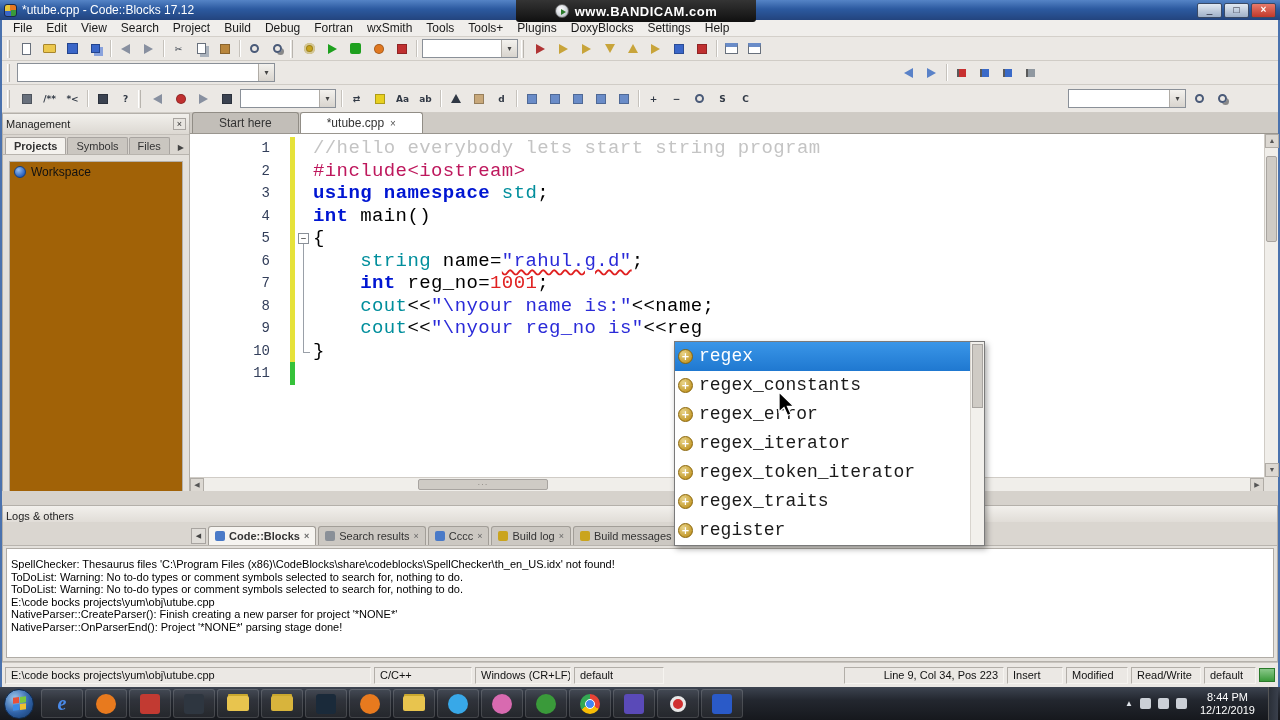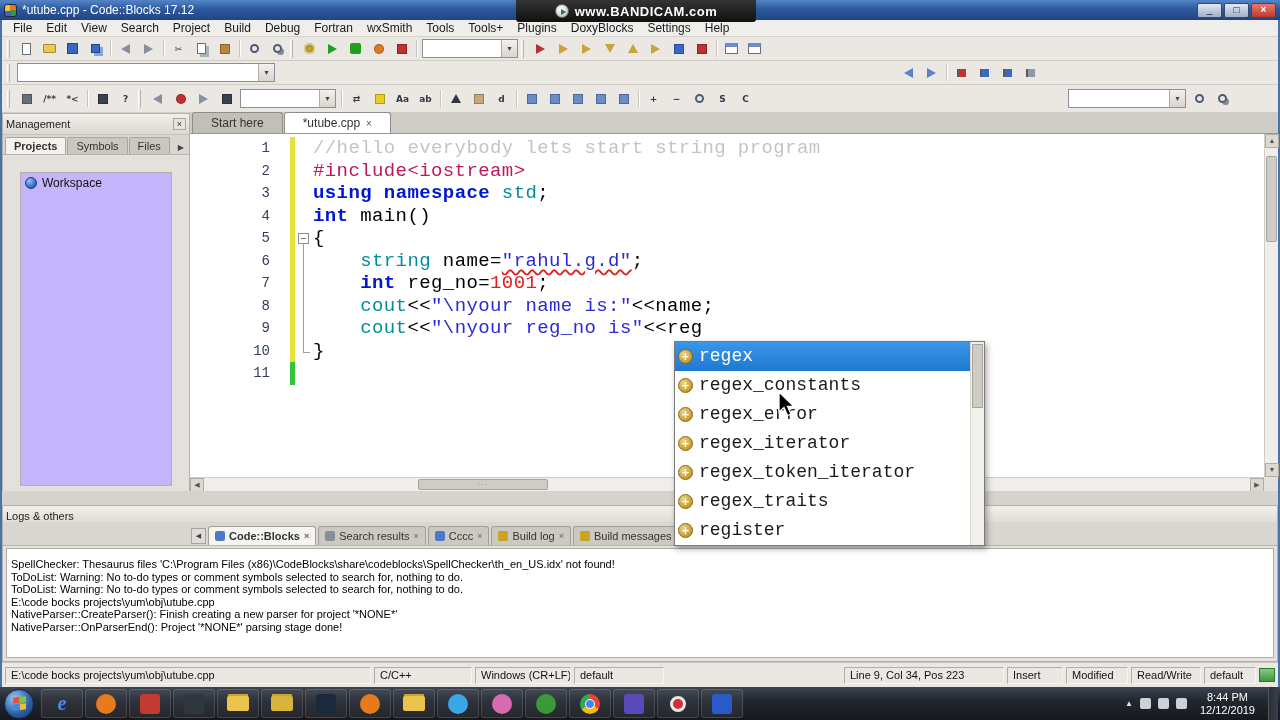--- a/index.html
+++ b/index.html
@@ -53,27 +53,27 @@
 .s-circ-o2{width:9px;height:9px;border-radius:50%;border:2px solid #555;background:transparent;box-shadow:3px 3px 0 -1px #888}
 .s-txt{font:bold 9px "DejaVu Sans",sans-serif;color:#323a46;white-space:nowrap}
 
 .mgmt{position:absolute;left:2px;top:113px;width:188px;height:391px;background:#e4e1dc;border:1px solid #b4b0aa;display:flex;flex-direction:column}
 .cap{height:21px;background:linear-gradient(#f2f0ec,#dcd8d2);border-bottom:1px solid #c4c0ba;display:flex;align-items:center;padding:0 3px;font-size:11px;color:#222;flex:none}
 .cap-x{margin-left:auto;width:13px;height:12px;border:1px solid #a8a4a0;background:#e8e5e0;font-size:9px;line-height:10px;text-align:center;color:#333}
 .mgmt-tabs{height:20px;display:flex;align-items:flex-end;padding:2px 2px 0;gap:1px;background:#dad6d0;border-bottom:1px solid #b8b4ae;flex:none}
 .mtab{padding:2px 8px;font-size:11px;background:#cac6c0;border:1px solid #a8a4a0;border-bottom:none;border-radius:2px 2px 0 0;color:#333;white-space:nowrap}
 .mtab.active{background:#f4f2ee;font-weight:bold}
 .mtab-more{margin-left:auto;font-size:8px;color:#444;padding:0 3px 2px}
-.mgmt-body{flex:1;background:#c4b5fd;border:1px solid #b4b0aa;margin:17px;overflow:hidden}
+.mgmt-body{flex:1;background:#a16207;border:1px solid #b4b0aa;margin:6px;overflow:hidden}
 .tree-item{display:flex;align-items:center;gap:5px;padding:3px 4px;font-size:12px;color:#111}
 .ws-ico{width:12px;height:12px;border-radius:50%;background:radial-gradient(circle at 35% 30%,#9ac0f0,#2a62c0 70%,#1a3e80);border:1px solid #16407e;flex:none}
 
 .editor{position:absolute;left:190px;top:113px;width:1088px;height:378px;background:#d6d2cc}
 .etabs{height:21px;display:flex;align-items:flex-end;background:#cfcbc5;border-bottom:1px solid #9a968f;padding-left:2px;gap:1px}
-.etab{display:flex;align-items:center;gap:6px;padding:3px 18px;font-size:12px;background:#c2beb8;border:1px solid #918d86;border-bottom:none;border-radius:3px 3px 0 0;color:#333;white-space:nowrap}
+.etab{display:flex;align-items:center;gap:6px;padding:3px 26px;font-size:12px;background:#c2beb8;border:1px solid #918d86;border-bottom:none;border-radius:3px 3px 0 0;color:#333;white-space:nowrap}
 .etab.active{background:#fff}
 .etab-x{font-size:10px;color:#555}
 .surface{position:absolute;left:0;top:21px;right:14px;bottom:14px;background:#fff;overflow:hidden;padding-top:3px}
 .code-row{display:flex;height:22.5px}
 .ln-num{width:100px;flex:none;text-align:right;padding-right:20px;font:14px/22.5px "Liberation Mono","DejaVu Sans Mono",monospace;color:#323e5a}
 .ln-mark{width:5px;flex:none}
 .mark-y{background:#e6e23a}
 .mark-g{background:#36c23a}
 .ln-fold{width:18px;flex:none;position:relative}
 .ln-fold.fold-line::before{content:"";position:absolute;left:8px;top:0;bottom:0;border-left:1px solid #9aa0a8}
@@ -581,21 +581,21 @@
     </div>
 </div>
 
 <div class="statusbar">
   <div id="status-fields">
       <div class="sfield" style="width: 366px;">E:\code bocks projects\yum\obj\utube.cpp</div>
       <div class="sfield" style="width: 98px;">C/C++</div>
       <div class="sfield" style="width: 96px;">Windows (CR+LF)</div>
       <div class="sfield" style="width: 90px;">default</div>
       <div class="sspring"></div>
-      <div class="sfield" style="width: 160px;">Line 9, Col 34, Pos 223</div>
+      <div class="sfield" style="width: 160px; text-align: right;">Line 9, Col 34, Pos 223</div>
       <div class="sfield" style="width: 56px;">Insert</div>
       <div class="sfield" style="width: 62px;">Modified</div>
       <div class="sfield" style="width: 70px;">Read/Write</div>
       <div class="sfield" style="width: 52px;">default</div>
     </div>
   <div class="sicon"></div>
 </div>
 
 <div class="taskbar">
   <div class="start-orb">

